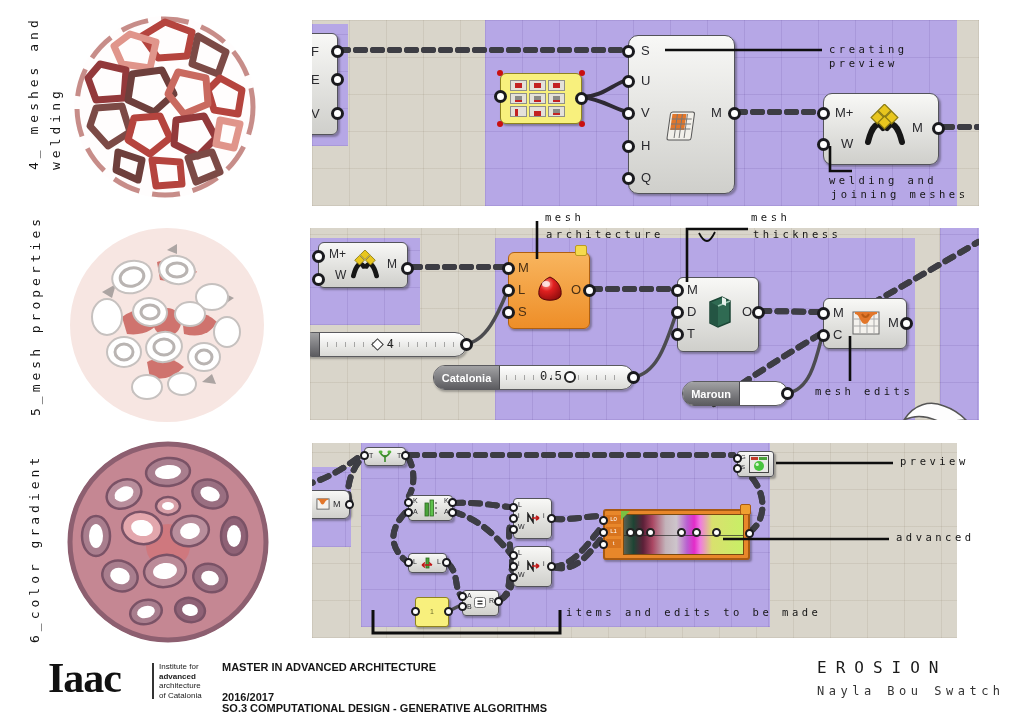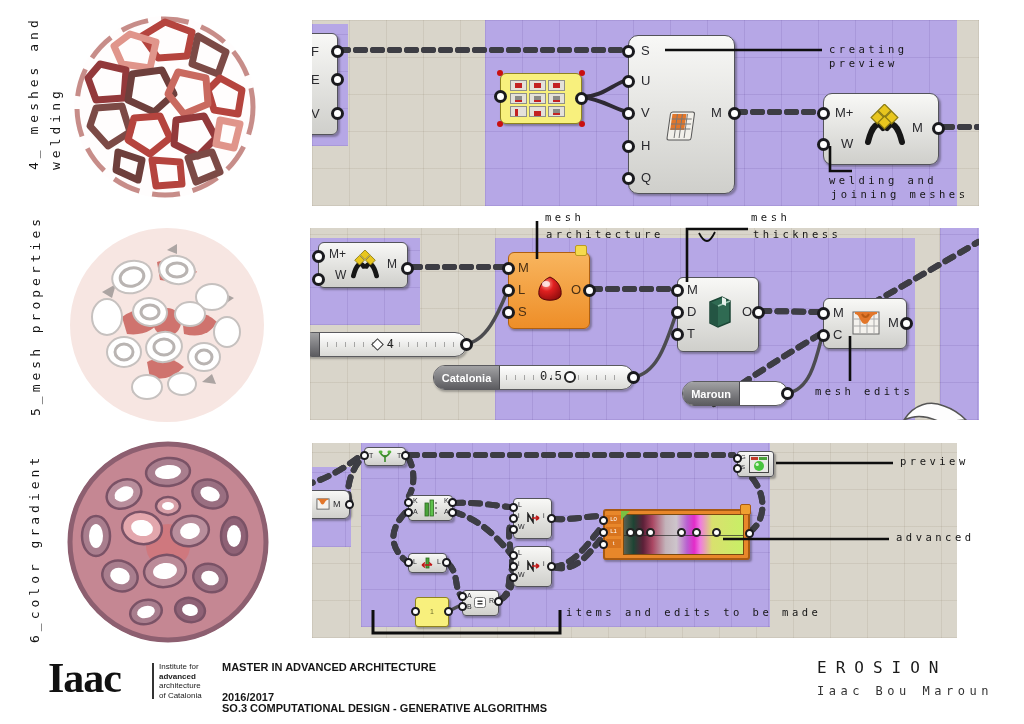--- a/index.html
+++ b/index.html
@@ -595,15 +595,15 @@
   <div class="f-logo" style="left:48px;top:654px;font-size:42px;letter-spacing:-1px;">Iaac</div>
   <div style="position:absolute;left:152px;top:663px;width:2px;height:36px;background:#333;"></div>
   <div class="f-inst" style="left:159px;top:662px;">Institute for</div>
   <div class="f-inst" style="left:159px;top:671.5px;font-weight:bold;">advanced</div>
   <div class="f-inst" style="left:159px;top:681px;">architecture</div>
   <div class="f-inst" style="left:159px;top:690.5px;">of Catalonia</div>
   <div class="f-prog" style="left:222px;top:660px;">MASTER IN ADVANCED ARCHITECTURE</div>
   <div class="f-prog" style="left:222px;top:701px;text-align:right;">SO.3 COMPUTATIONAL DESIGN - GENERATIVE ALGORITHMS</div>
   <div class="f-prog" style="left:222px;top:690px;">2016/2017</div>
   <div class="f-proj" style="left:817px;top:658px;">EROSION</div>
-  <div class="f-auth" style="left:817px;top:684px;">Iaac Bou Maroun</div>
+  <div class="f-auth" style="left:817px;top:684px;">Nayla Bou Swatch</div>
 
 </div>
 
 </body></html>

